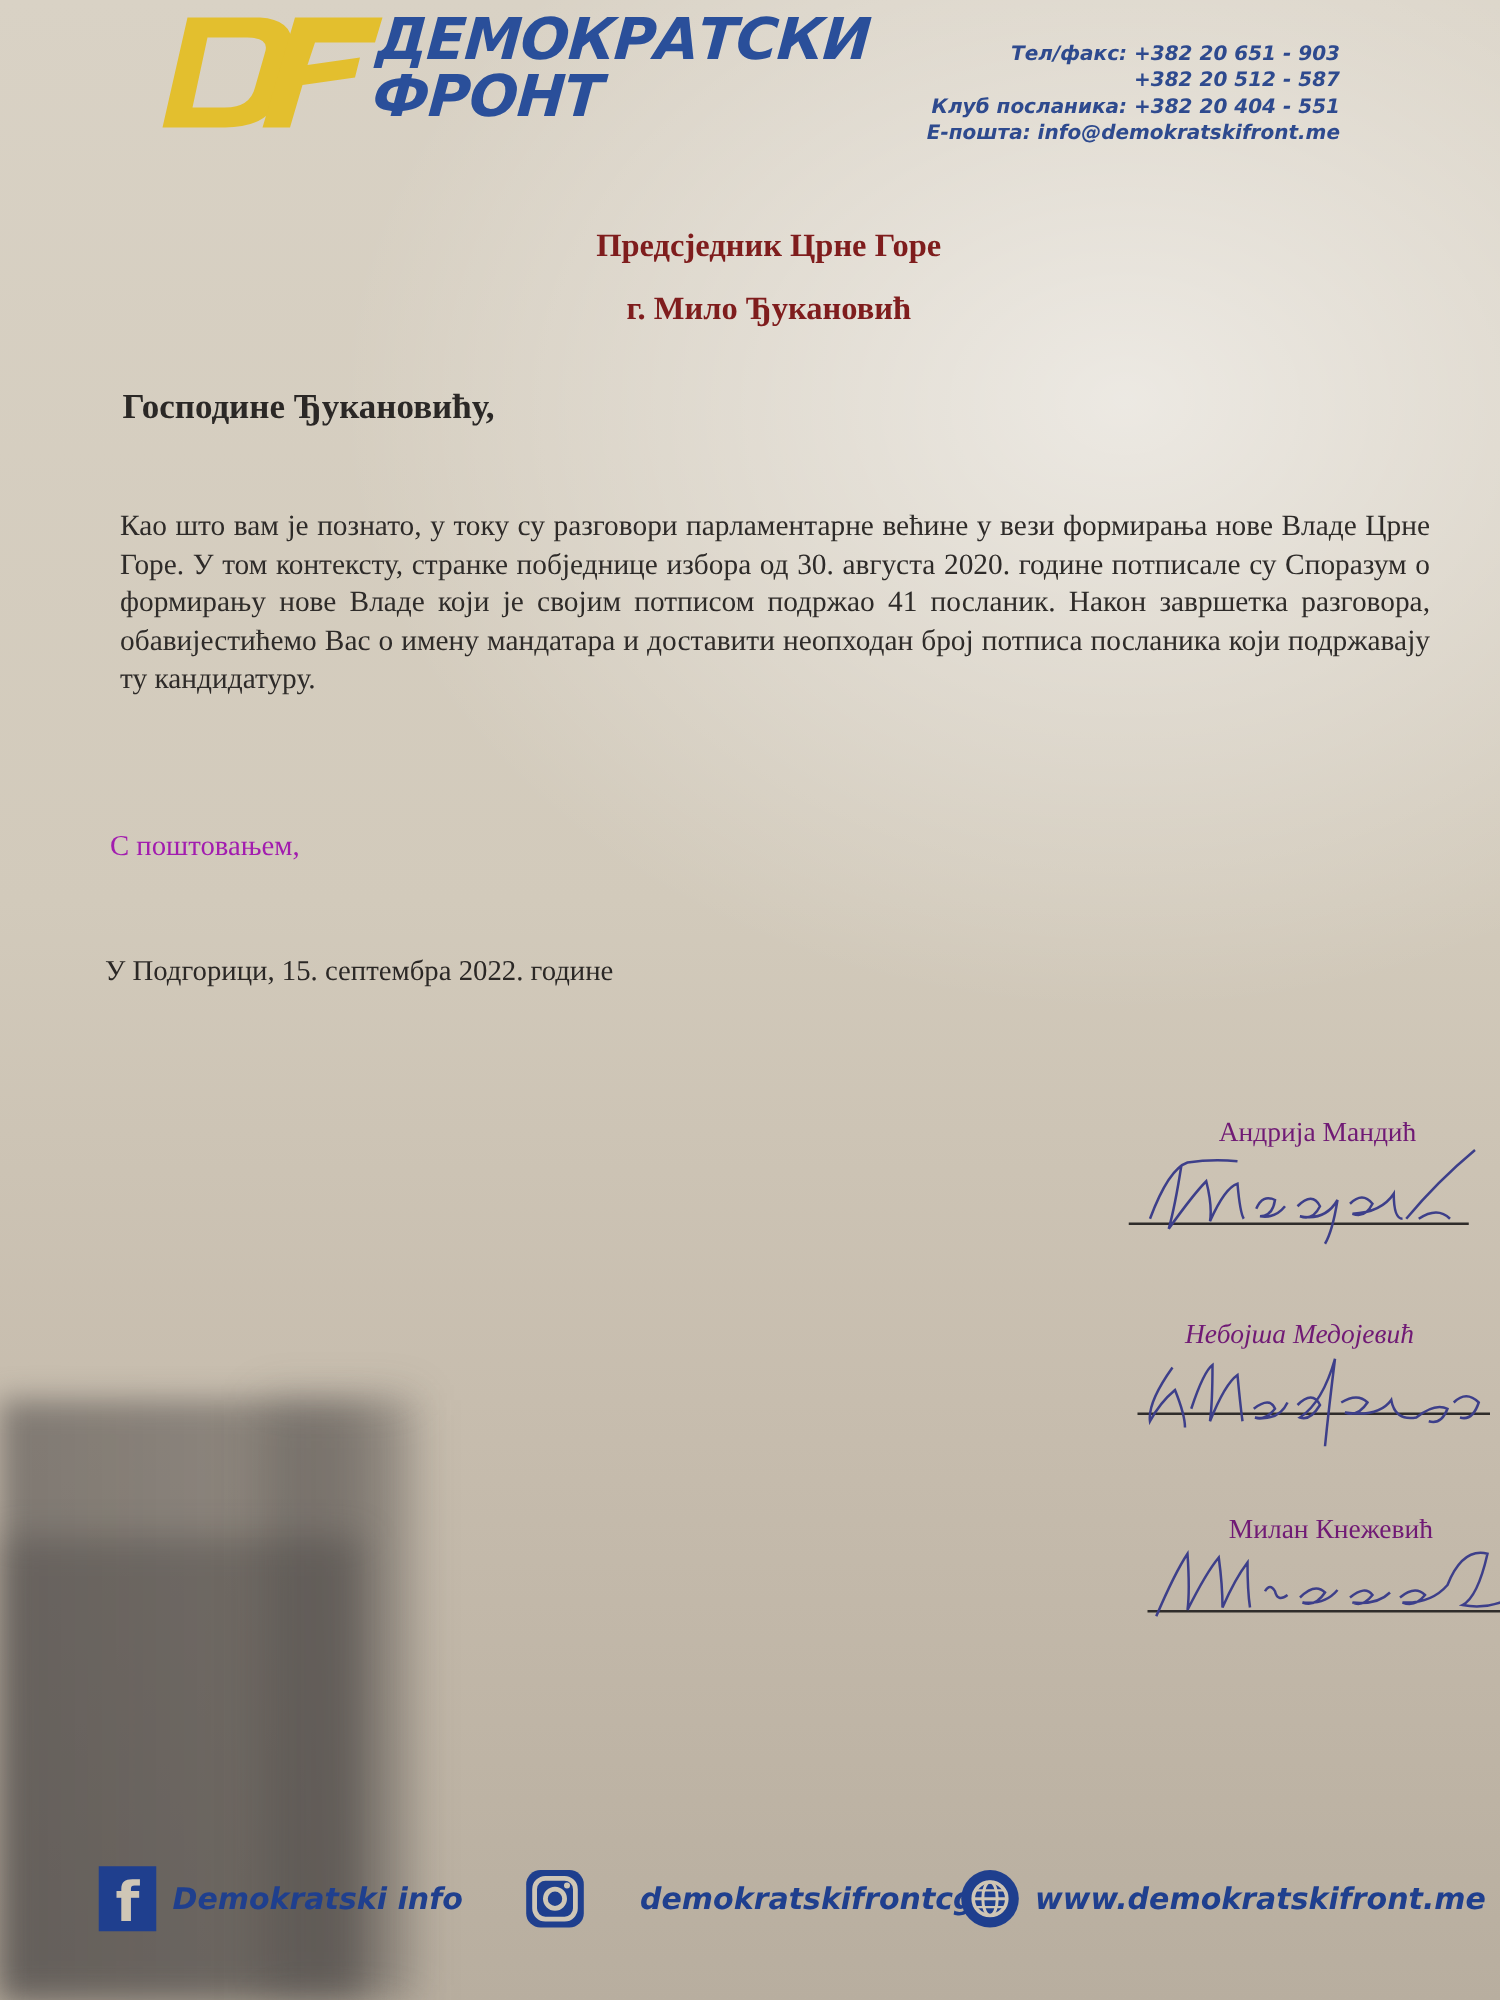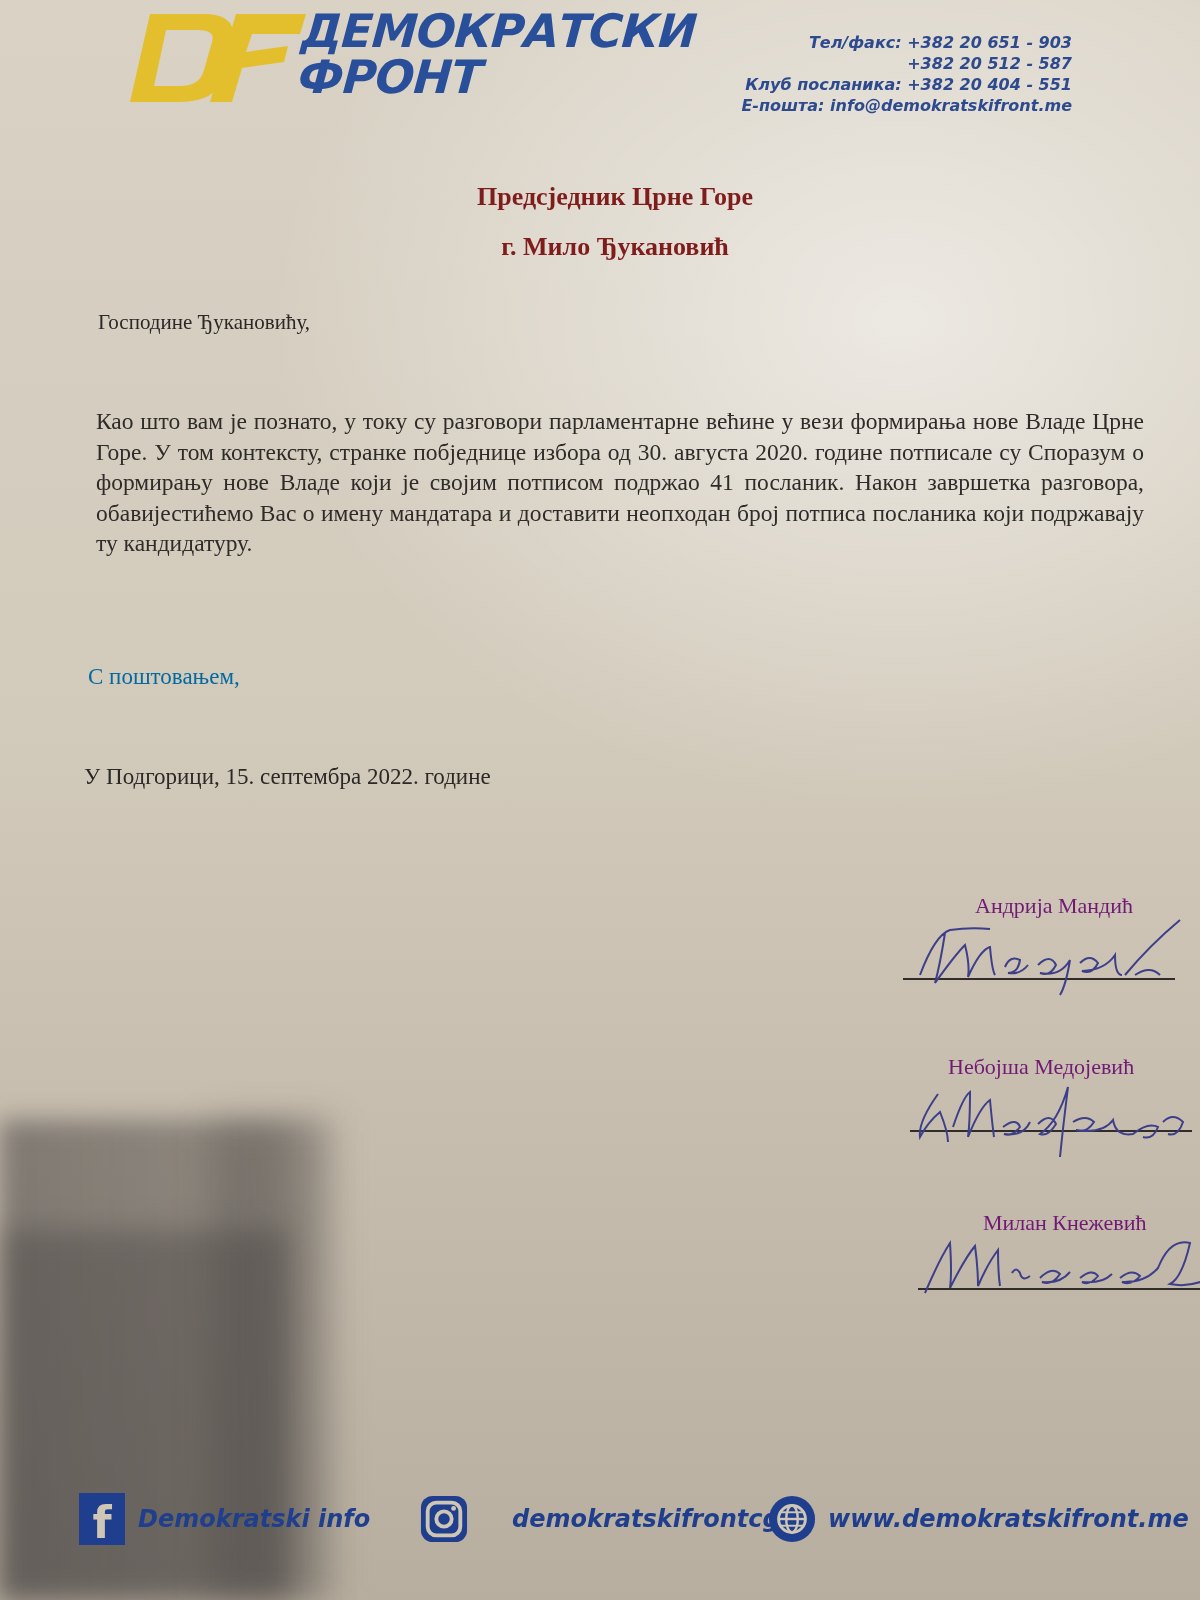--- a/index.html
+++ b/index.html
@@ -44,29 +44,29 @@
       color: #2e4a8e; font-size: 16px; line-height: 21px;
     }
     .contact .row { white-space: nowrap; text-align: right; }
 
     
     .addressee {
       position: absolute; left: 380px; top: 172px; width: 470px; text-align: center;
       font-weight: bold; color: #7f1d1d; font-size: 26px; line-height: 50px;
     }
     .salutation {
-      position: absolute; left: 98px; top: 310px; color: #2b2826; font-size: 21px;
+      position: absolute; left: 98px; top: 310px; color: #2b2826; font-size: 28px; font-weight: bold;
     }
     .body-text {
       position: absolute; left: 96px; top: 406px; width: 1048px;
       color: #2e2b29; font-size: 23.5px; line-height: 30.5px; text-align: justify;
       text-align-last: left;
     }
     .closing {
-      position: absolute; left: 88px; top: 664px; color: #0369a1; font-size: 23px;
+      position: absolute; left: 88px; top: 664px; color: #a21caf; font-size: 23px;
     }
     .place-date {
       position: absolute; left: 84px; top: 764px; color: #2b2826; font-size: 23px;
     }
 
     
     .signer { position: absolute; color: #701a75; font-size: 22px; white-space: nowrap; }
     .sig-line { position: absolute; height: 2px; background: #2f2c2a; }
     .sig-svg { position: absolute; overflow: visible; }
 
@@ -128,21 +128,21 @@
 <div class="closing">С поштовањем,</div>
 
 <div class="place-date">У Подгорици, 15. септембра 2022. године</div>
 
 <div class="signer" style="left:975px; top:893px;">Андрија Мандић</div>
 <div class="sig-line" style="left:903px; top:978px; width:272px;"></div>
 <svg class="sig-svg" style="left:910px; top:915px;" width="290" height="85" viewBox="0 0 290 85">
   <path d="M10 60 Q25 20 40 15 Q60 12 80 14 M35 18 Q30 50 25 68 Q45 40 55 30 Q60 50 58 62 Q70 35 80 32 Q82 55 85 60 M95 52 Q100 40 110 45 Q108 58 98 58 Q110 60 118 50 M128 50 Q140 38 146 50 Q140 62 130 58 Q150 62 160 45 Q156 70 150 80 M170 48 Q180 38 188 48 Q182 60 172 56 Q195 55 205 40 Q205 60 212 60 M215 60 Q240 30 270 5 M225 60 Q240 50 250 60" fill="none" stroke="#3d3f8a" stroke-width="2"></path>
 </svg>
 
-<div class="signer" style="left:948px; top:1054px;">Небојша Медојевић</div>
+<div class="signer" style="left:948px; top:1054px;font-style:italic;">Небојша Медојевић</div>
 <div class="sig-line" style="left:910px; top:1130px; width:282px;"></div>
 <svg class="sig-svg" style="left:908px; top:1082px;" width="290" height="80" viewBox="0 0 290 80">
   <path d="M30 12 Q10 40 12 55 Q20 40 32 30 Q40 50 40 60 M45 45 Q55 15 62 10 Q62 40 60 55 Q72 25 82 18 Q84 40 86 55 M95 45 Q108 35 112 45 Q104 55 96 52 Q115 55 122 40 M130 42 Q142 30 148 42 Q140 55 132 52 Q150 40 160 5 Q155 45 152 75 M165 40 Q178 32 186 40 Q178 52 168 48 Q195 52 205 38 Q208 55 225 52 Q240 40 250 45 Q245 58 235 55 M255 40 Q265 30 275 40 Q270 55 260 52" fill="none" stroke="#3d3f8a" stroke-width="2"></path>
 </svg>
 
 <div class="signer" style="left:983px; top:1210px;">Милан Кнежевић</div>
 <div class="sig-line" style="left:918px; top:1288px; width:282px;"></div>
 <svg class="sig-svg" style="left:920px; top:1228px;" width="290" height="70" viewBox="0 0 290 70">
   <path d="M5 65 Q20 30 30 15 Q32 45 30 60 Q45 30 55 18 Q58 40 58 58 Q68 35 78 22 Q78 45 80 58 M92 45 Q96 38 100 45 Q102 54 110 48 M120 50 Q132 38 140 46 Q132 58 122 54 Q140 56 150 44 M160 50 Q172 40 178 48 Q170 58 162 54 Q182 56 192 46 M200 50 Q212 40 220 48 Q212 58 202 54 Q225 55 238 40 Q250 10 270 15 Q262 50 250 56 Q270 60 290 50" fill="none" stroke="#3d3f8a" stroke-width="2"></path>
 </svg>

